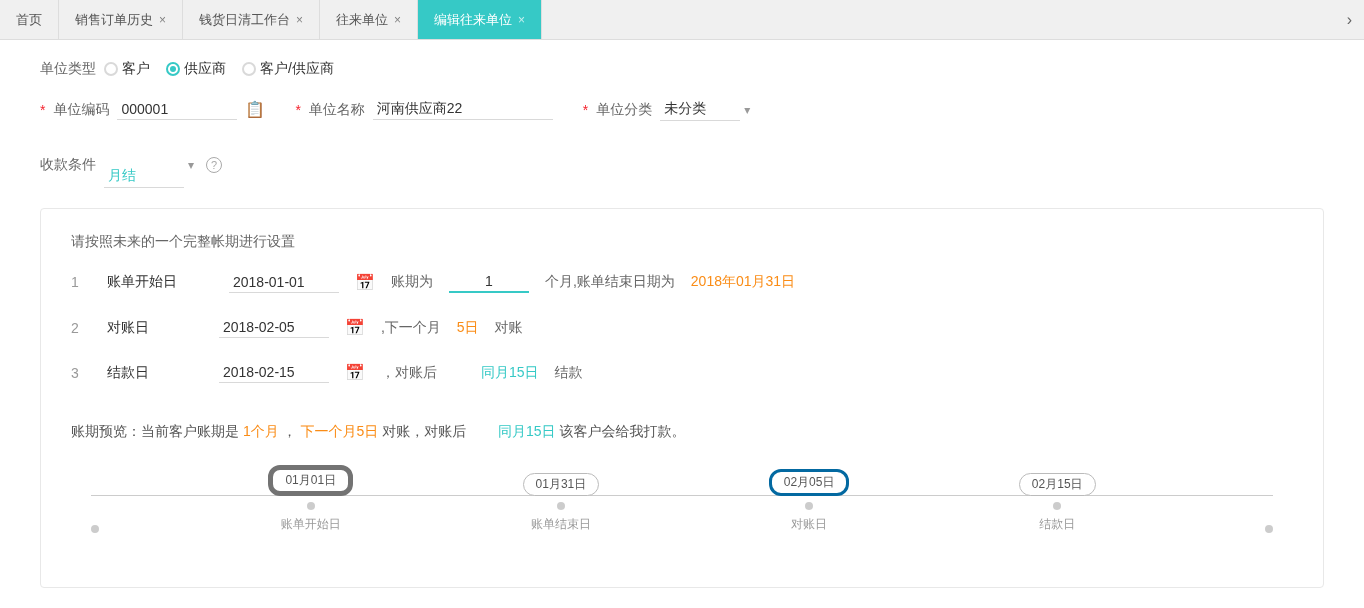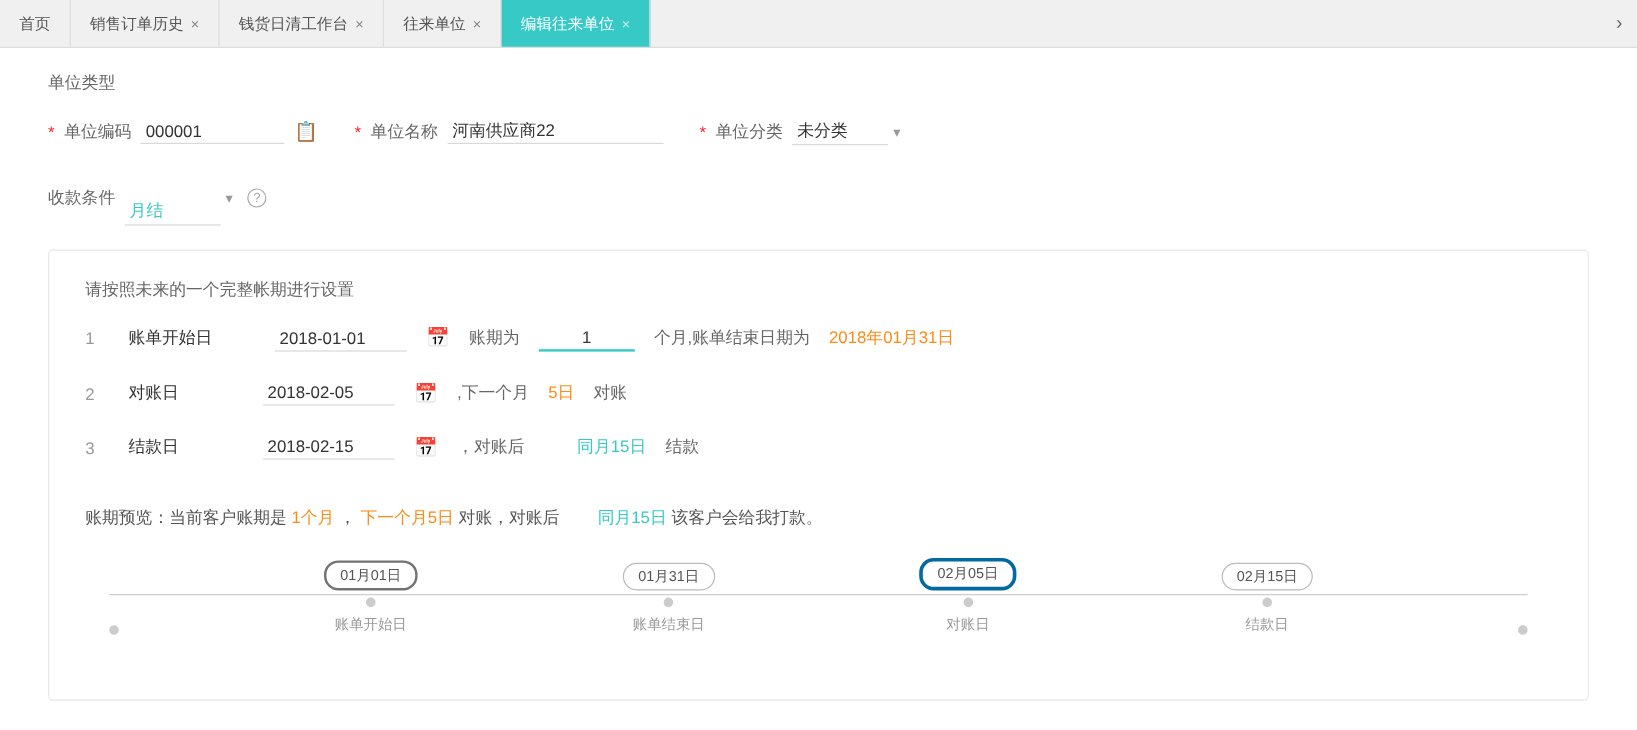--- a/index.html
+++ b/index.html
@@ -244,20 +244,34 @@
     <span class="close-x">×</span>
   </div>
   <div class="tab-more">›</div>
 </div>
 
 <div class="main-content">
 
   <div class="form-row">
     <div class="form-field">
       <span class="field-label">单位类型</span>
+      <div class="radio-group">
+        <label class="radio-item">
+          <div class="radio-circle"></div>
+          <span>客户</span>
+        </label>
+        <label class="radio-item">
+          <div class="radio-circle checked"></div>
+          <span>供应商</span>
+        </label>
+        <label class="radio-item">
+          <div class="radio-circle"></div>
+          <span>客户/供应商</span>
+        </label>
+      </div>
     </div>
   </div>
 
   <div class="form-row">
     <div class="form-field">
       <span class="required-star">*</span>
       <span class="field-label">单位编码</span>
       <input class="field-input" type="text" value="000001" style="width: 120px;">
       <span class="cal-icon">📋</span>
     </div>
@@ -334,21 +348,21 @@
 
       <div style="position:relative; margin: 0 20px;">
         <div style="position:absolute; left:0; right:0; top:30px; height:1px; background:#ccc; z-index:0;"></div>
         <div style="display:flex; justify-content:space-between; align-items:flex-end; position:relative; z-index:1; padding-bottom: 30px;">
 
           <div style="display:flex; flex-direction:column; align-items:center; gap:6px;">
             <div style="width:8px;height:8px;border-radius:50%;background:#ccc;border:2px solid #ccc;margin-top:26px;"></div>
           </div>
 
           <div style="display:flex; flex-direction:column; align-items:center; gap:6px;">
-            <div style="border:2px solid #737373;border-radius:12px;padding:2px 12px;background:#fff;font-size:12px;color:#555;">01月01日</div>
+            <div style="border:5px solid #737373;border-radius:12px;padding:2px 12px;background:#fff;font-size:12px;color:#555;">01月01日</div>
             <div style="width:8px;height:8px;border-radius:50%;background:#ccc;border:2px solid #ccc;"></div>
             <div style="font-size:12px;color:#999;">账单开始日</div>
           </div>
 
           <div style="display:flex; flex-direction:column; align-items:center; gap:6px;">
             <div style="border:1px solid #bbb;border-radius:12px;padding:2px 12px;background:#fff;font-size:12px;color:#555;">01月31日</div>
             <div style="width:8px;height:8px;border-radius:50%;background:#ccc;border:2px solid #ccc;"></div>
             <div style="font-size:12px;color:#999;">账单结束日</div>
           </div>
 

